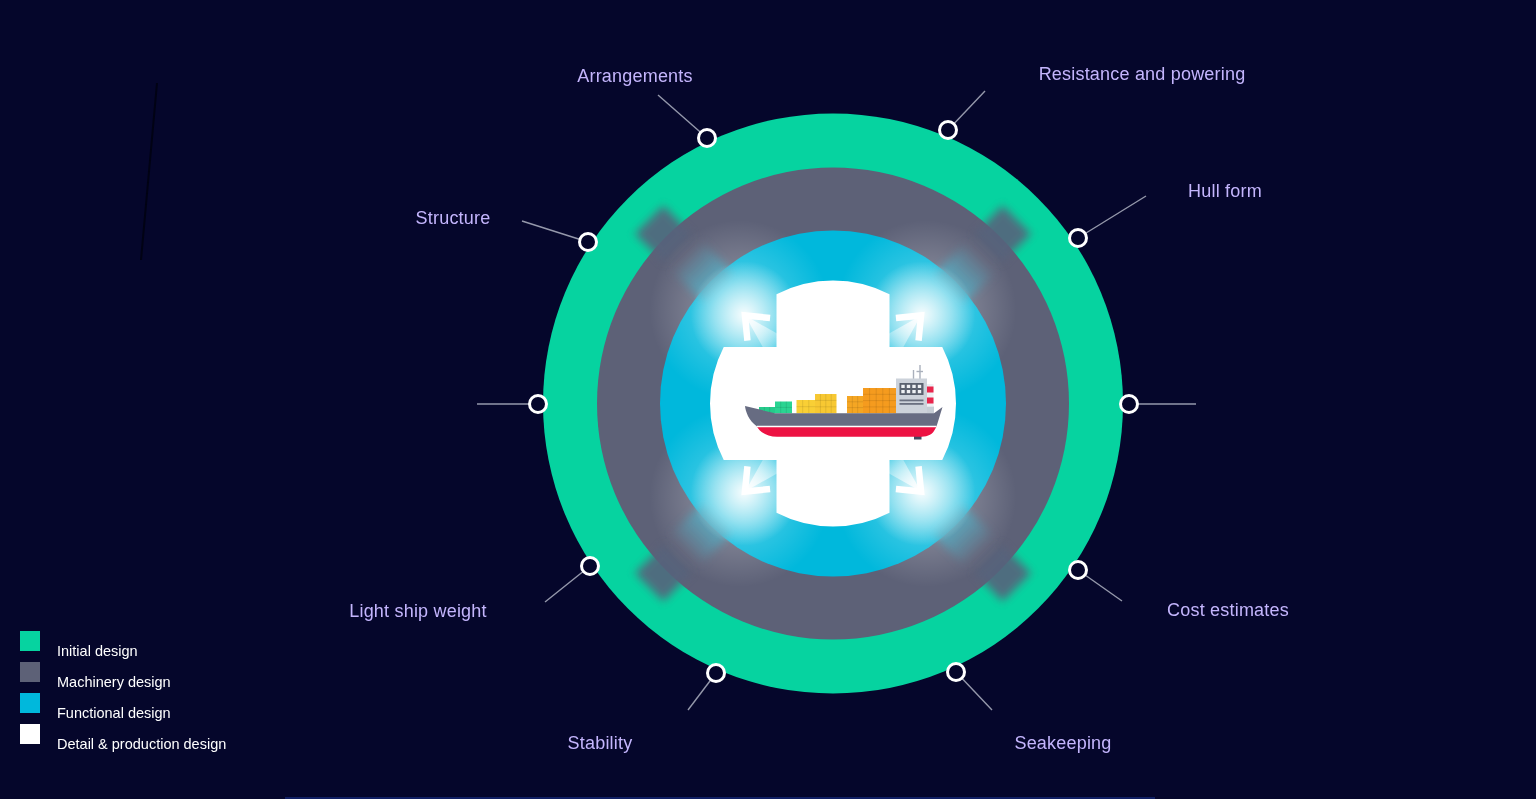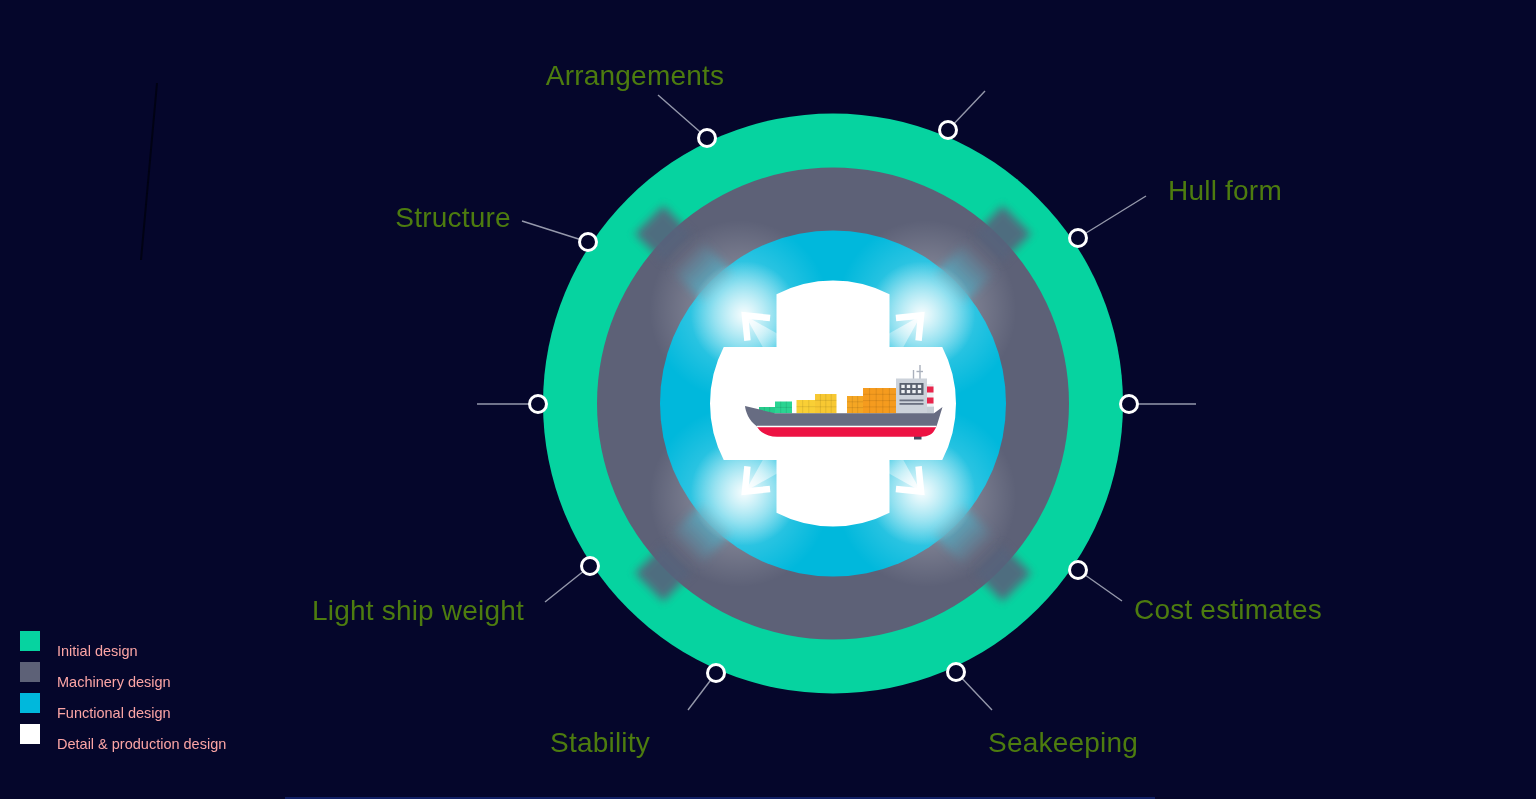--- a/index.html
+++ b/index.html
@@ -1,25 +1,25 @@
 <!DOCTYPE html>
 <html><head>
 <meta charset="utf-8">
 <style>
   html,body{margin:0;padding:0;background:#05062b;}
   .stage{position:relative;width:1536px;height:799px;background:#05062b;overflow:hidden;
          font-family:"Liberation Sans",sans-serif;}
   .stage svg{position:absolute;left:0;top:0;}
-  .callout{position:absolute;transform:translate(-50%,-50%);color:#4d7c0f;font-size:28px;
+  .callout{position:absolute;transform:translate(-50%,-50%);color:#c4b5fd;font-size:18px;
            white-space:nowrap;letter-spacing:.2px;}
   .legend{position:absolute;left:20px;top:631px;display:flex;flex-direction:column;gap:11px;}
   .lrow{display:flex;align-items:center;height:20px;}
   .sw{width:20px;height:20px;display:inline-block;flex:0 0 20px;}
   .sw0{background:#06d3a0;} .sw1{background:#5d6177;} .sw2{background:#00b8dc;} .sw3{background:#ffffff;}
-  .ltext{color:#fca5a5;font-size:14.5px;margin-left:17px;margin-top:20px;}
+  .ltext{color:#ffffff;font-size:14.5px;margin-left:17px;margin-top:20px;}
 </style>
 </head>
 <body>
 
 <div class="stage">
 
 <svg width="1536" height="799" viewBox="0 0 1536 799">
   <defs>
     <filter id="blur5" x="-60%" y="-60%" width="220%" height="220%">
           <feGaussianBlur stdDeviation="4.5"></feGaussianBlur>
@@ -170,20 +170,21 @@
     <circle cx="590" cy="566" r="8.5"></circle>
     <circle cx="716" cy="673" r="8.5"></circle>
     <circle cx="956" cy="672" r="8.5"></circle>
     <circle cx="1078" cy="570" r="8.5"></circle>
   </g>
 
   <rect x="285" y="797" width="870" height="2" fill="#1f3fa8" opacity="0.45"></rect>
 </svg>
 
 <div class="callout" style="left:1225px;top:191px">Hull form</div>
+<div class="callout" style="left:1142px;top:74px">Resistance and powering</div>
 <div class="callout" style="left:635px;top:76px">Arrangements</div>
 <div class="callout" style="left:453px;top:218px">Structure</div>
 <div class="callout" style="left:418px;top:611px">Light ship weight</div>
 <div class="callout" style="left:600px;top:743px">Stability</div>
 <div class="callout" style="left:1063px;top:743px">Seakeeping</div>
 <div class="callout" style="left:1228px;top:610px">Cost estimates</div>
 
 <div class="legend">
   <div class="lrow">
     <span class="sw sw0"></span>

